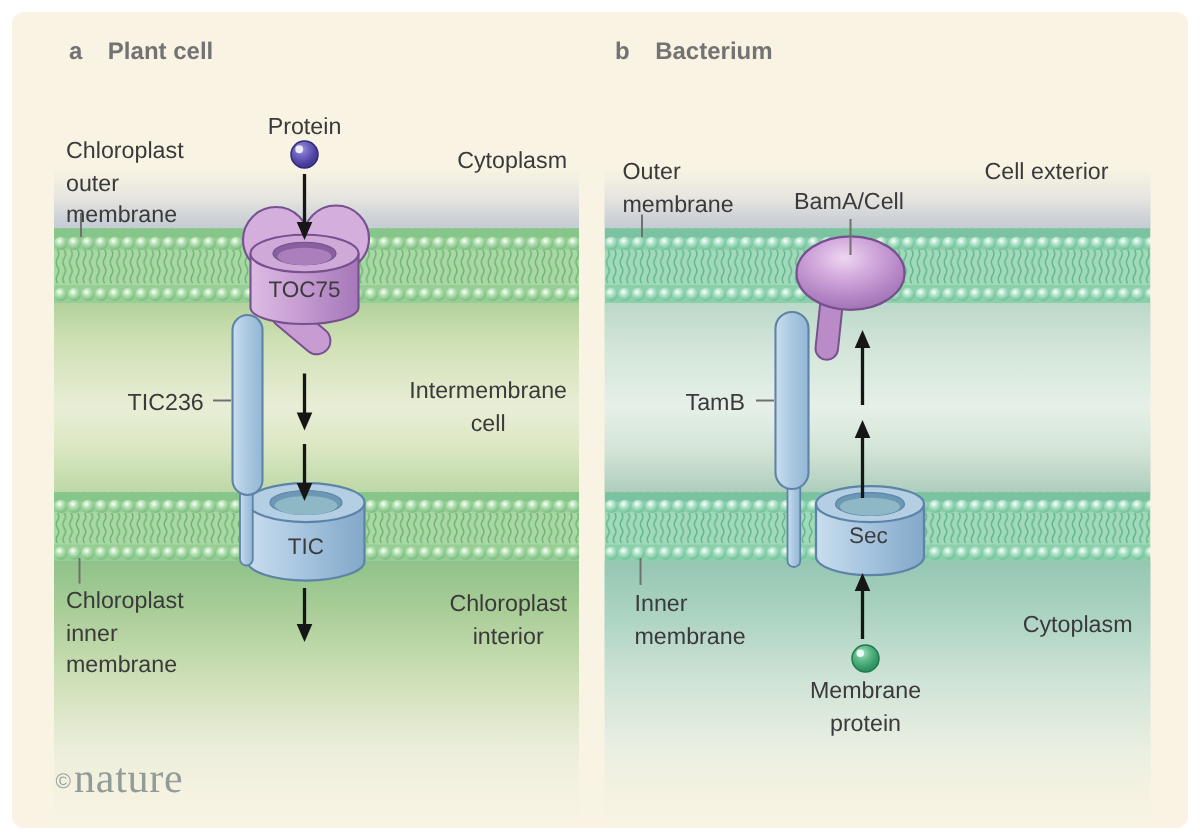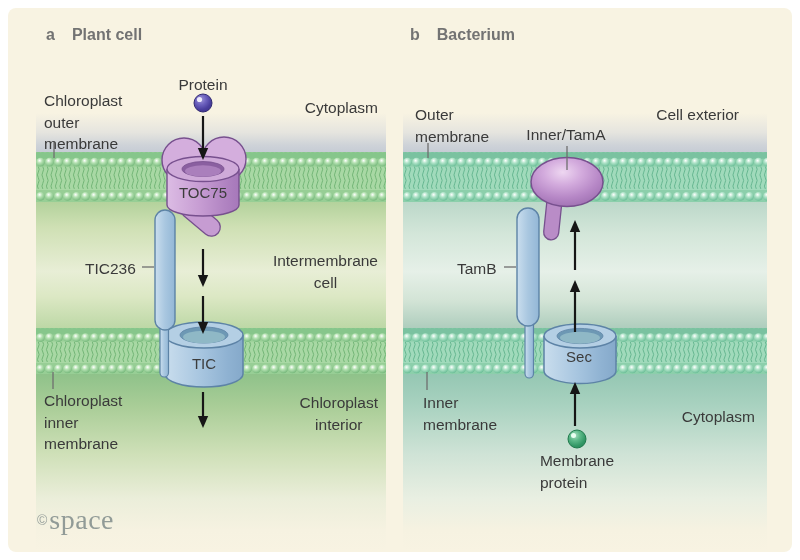--- a/index.html
+++ b/index.html
@@ -16,21 +16,21 @@
     background:linear-gradient(to bottom,#b3d29c 0%,#cfe0b4 20%,#e8eed6 55%,#dce8c4 75%,#bdd8a6 100%);}
   #panel-a .interior-region{top:374px;height:178px;
     background:linear-gradient(to bottom,#8fc28a 0%,#a9cd97 18%,#cfe0b8 45%,#ebeeda 70%,#f6f2e1 88%,#f8f3e2 100%);}
   #panel-b .space-region{top:202px;height:126px;
     background:linear-gradient(to bottom,#bcd8c9 0%,#d3e6d9 25%,#e6f0e8 55%,#d3e4d6 78%,#aecdbd 100%);}
   #panel-b .interior-region{top:374px;height:178px;
     background:linear-gradient(to bottom,#95c7b3 0%,#a9d2c0 18%,#cfe3d6 45%,#e9efe2 70%,#f6f2e1 88%,#f8f3e2 100%);}
   .membrane{position:absolute;left:0;display:block;}
   .overlay{position:absolute;left:0;top:0;pointer-events:none;}
   .label{position:absolute;font-size:15.5px;line-height:21.5px;color:#3a3a3a;white-space:pre-line;}
-  .center{transform:translateX(-50%);}
+  .center{transform:translateX(-50%);text-align:center;}
   .right{text-align:center;}
   .panel-header{position:absolute;top:26px;font-size:16px;font-weight:700;color:#737373;white-space:nowrap;}
   .panel-letter{display:inline-block;margin-right:17px;}
   #header-a{left:46px;} #header-b{left:410px;}
   .watermark{position:absolute;left:37px;top:506px;display:flex;align-items:center;color:#919b97;}
   .watermark .sym{font-size:14px;margin-right:2px;color:#9aa29e;}
   .watermark .name{font-family:"Liberation Serif",serif;font-size:28px;line-height:28px;letter-spacing:0.5px;}
   svg text{font-family:"Liberation Sans",sans-serif;font-size:15px;fill:#3c3c3c;text-anchor:middle;}
 </style>
 </head>
@@ -303,33 +303,33 @@
         <line x1="25" y1="143" x2="25" y2="158"></line>
         <line x1="164" y1="146" x2="164" y2="170"></line>
         <line x1="101" y1="267" x2="113" y2="267"></line>
         <line x1="24" y1="372" x2="24" y2="390"></line>
       </g>
     </svg>
 
     <div class="label" style="left:12px;top:104px">Outer
 membrane</div>
     <div class="label right" style="right:28px;top:104px">Cell exterior</div>
-    <div class="label center" style="left:163px;top:124px">Inner/TamA</div>
+    <div class="label center" style="left:163px;top:124px">BamA/Cell</div>
     <div class="label" style="left:54px;top:258px">TamB</div>
     <div class="label" style="left:20px;top:392px">Inner
 membrane</div>
     <div class="label right" style="right:12px;top:406px">Cytoplasm</div>
     <div class="label center" style="left:174px;top:450px">Membrane
 protein</div>
   </div>
 
   <div class="panel-header" id="header-a">
     <span class="panel-letter">a</span><span>Plant cell</span>
   </div>
   <div class="panel-header" id="header-b">
     <span class="panel-letter">b</span><span>Bacterium</span>
   </div>
 
   <div class="watermark">
     <span class="sym">©</span>
-      <span class="name">space</span>
+      <span class="name">nature</span>
   </div>
 </div>
 
 </body></html>

